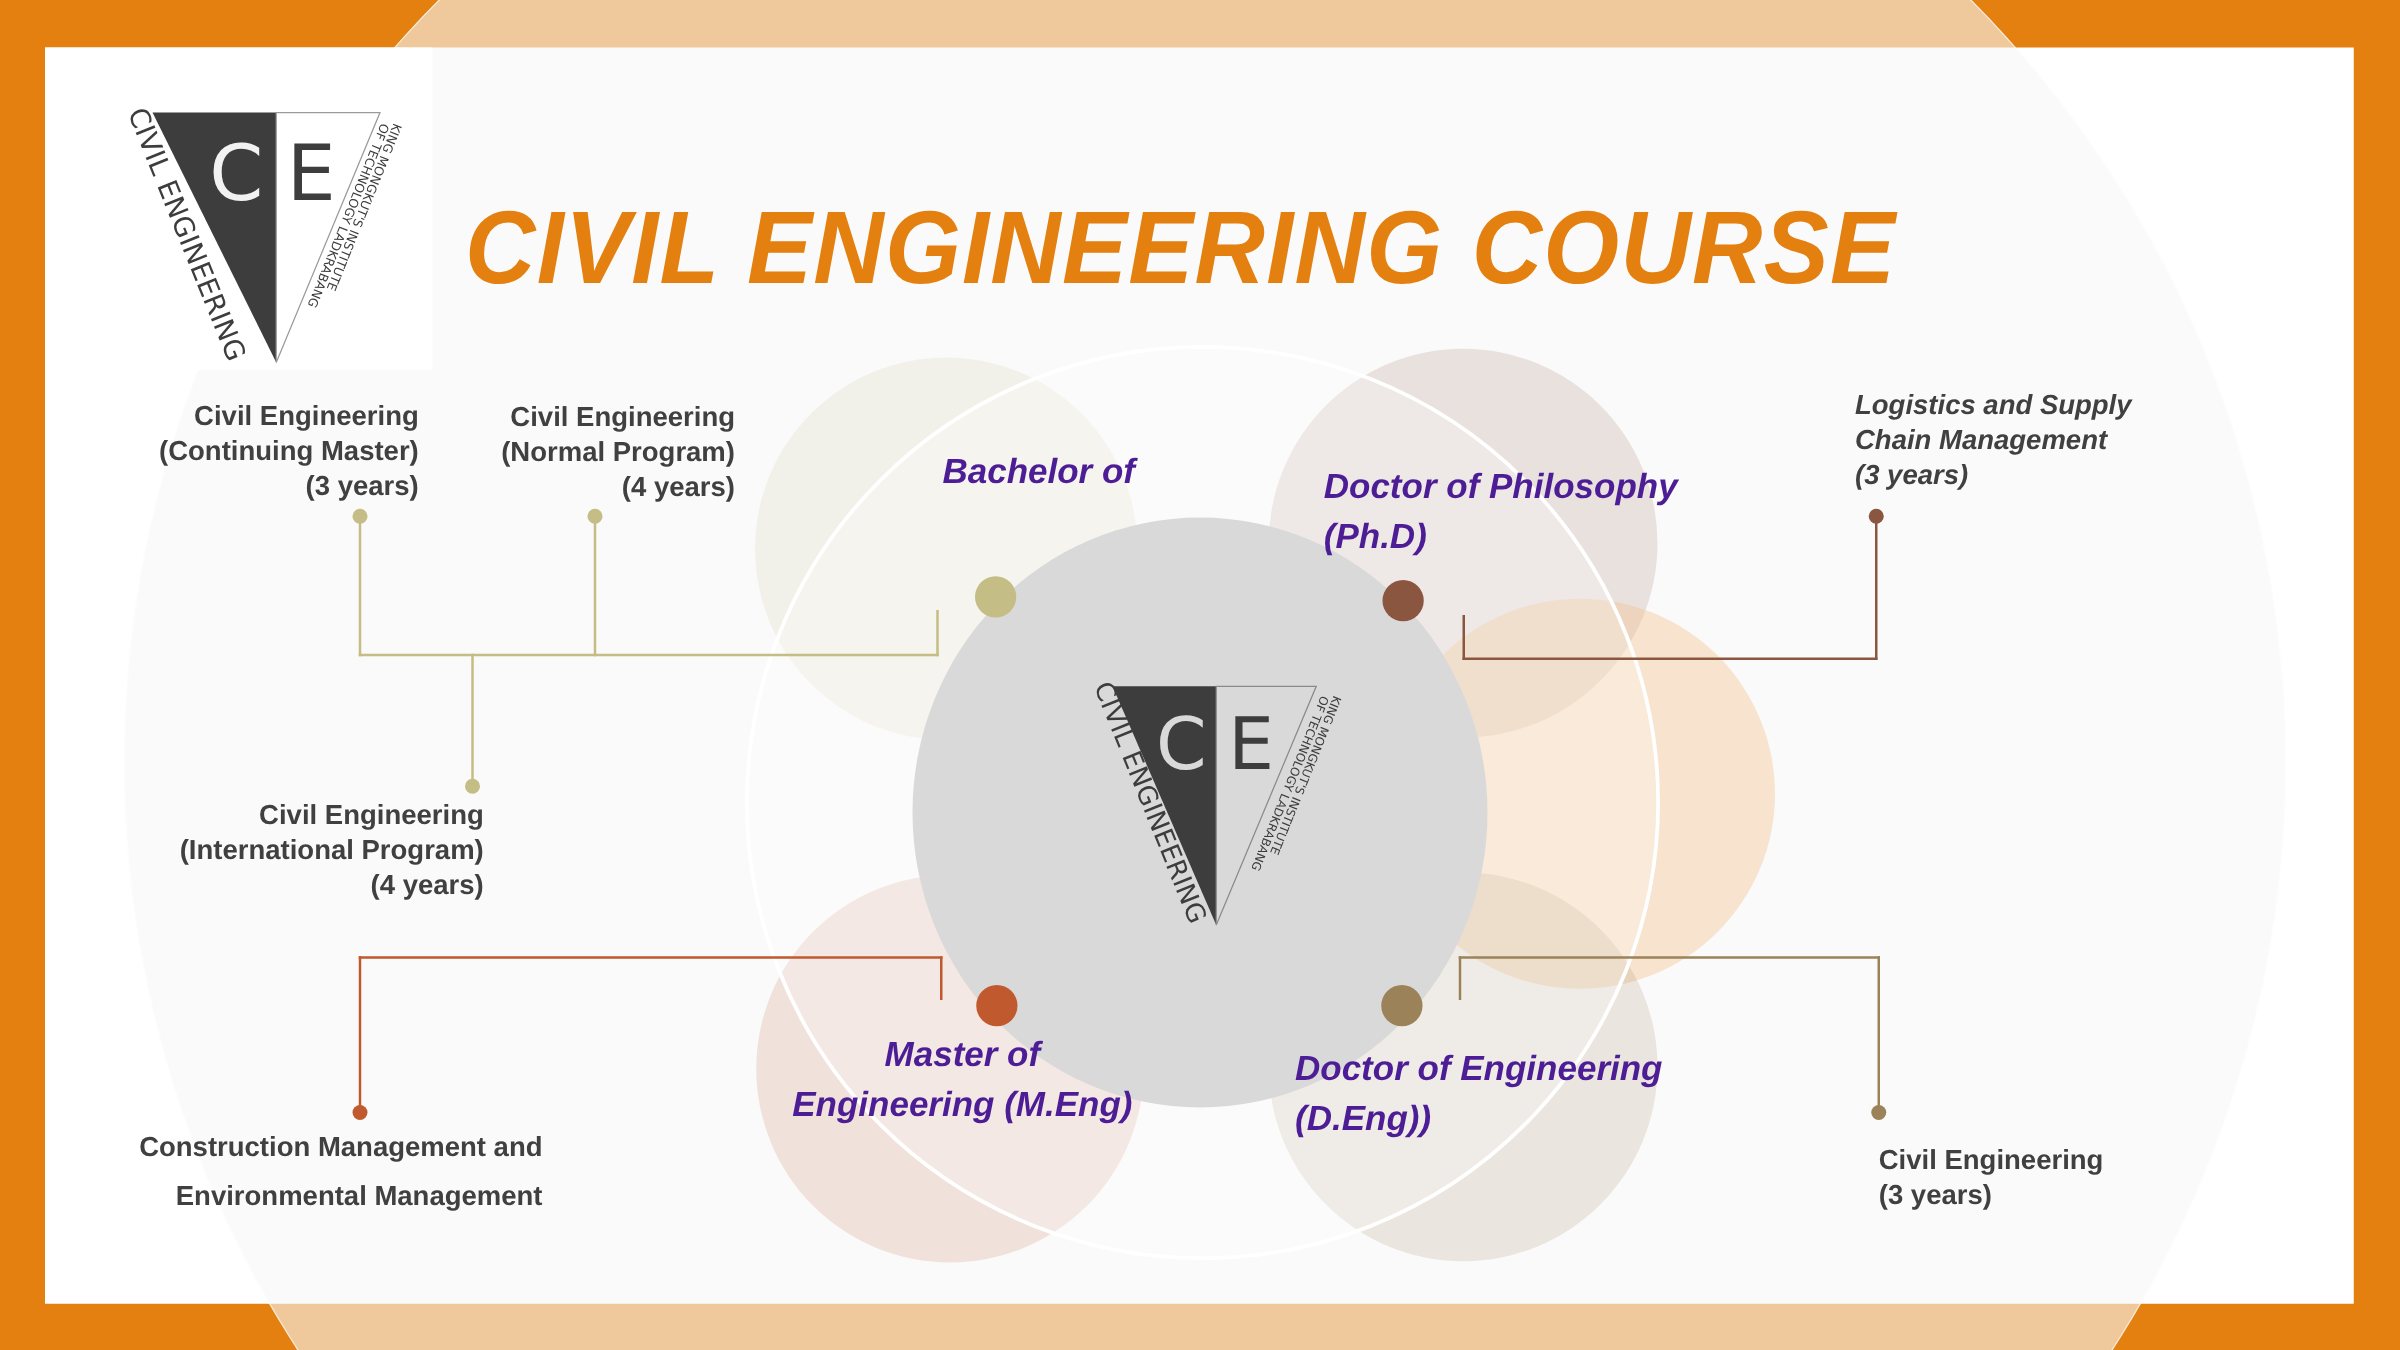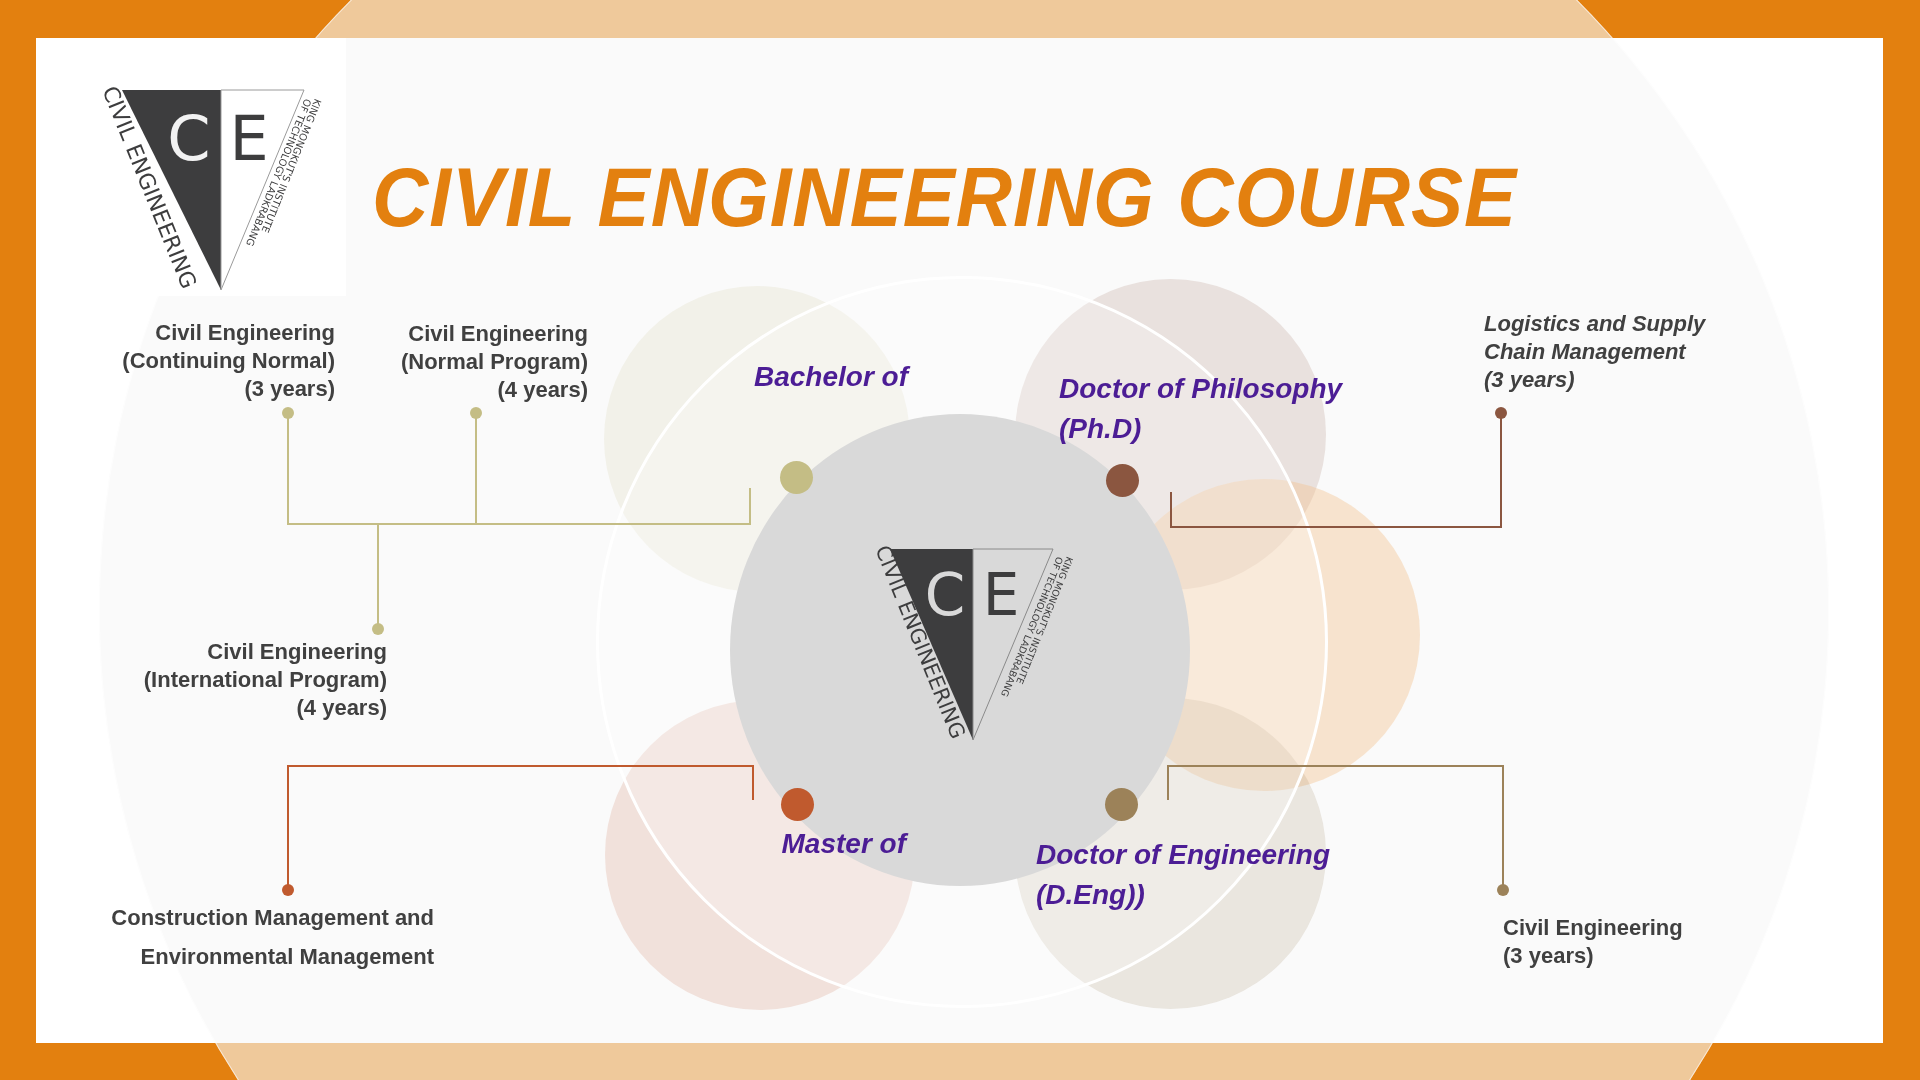--- a/index.html
+++ b/index.html
@@ -90,29 +90,30 @@
 
 <div class="deg" style="right:1012px;top:357px;text-align:right;">
   <span>Bachelor of</span>
 </div>
 <div class="deg" style="left:1059px;top:369px;">
   <span>Doctor of Philosophy</span>
   <span>(Ph.D)</span>
 </div>
 <div class="deg" style="right:1014px;top:824px;text-align:center;">
   <span>Master of</span>
+  <span>Engineering (M.Eng)</span>
 </div>
 <div class="deg" style="left:1036px;top:835px;">
   <span>Doctor of Engineering</span>
   <span>(D.Eng))</span>
 </div>
 
 <div class="prog right" style="right:1585px;top:319px;">
   <span>Civil Engineering</span>
-  <span>(Continuing Normal)</span>
+  <span>(Continuing Master)</span>
   <span>(3 years)</span>
 </div>
 <div class="prog right" style="right:1332px;top:320px;">
   <span>Civil Engineering</span>
   <span>(Normal Program)</span>
   <span>(4 years)</span>
 </div>
 <div class="prog right" style="right:1533px;top:638px;">
   <span>Civil Engineering</span>
   <span>(International Program)</span>

